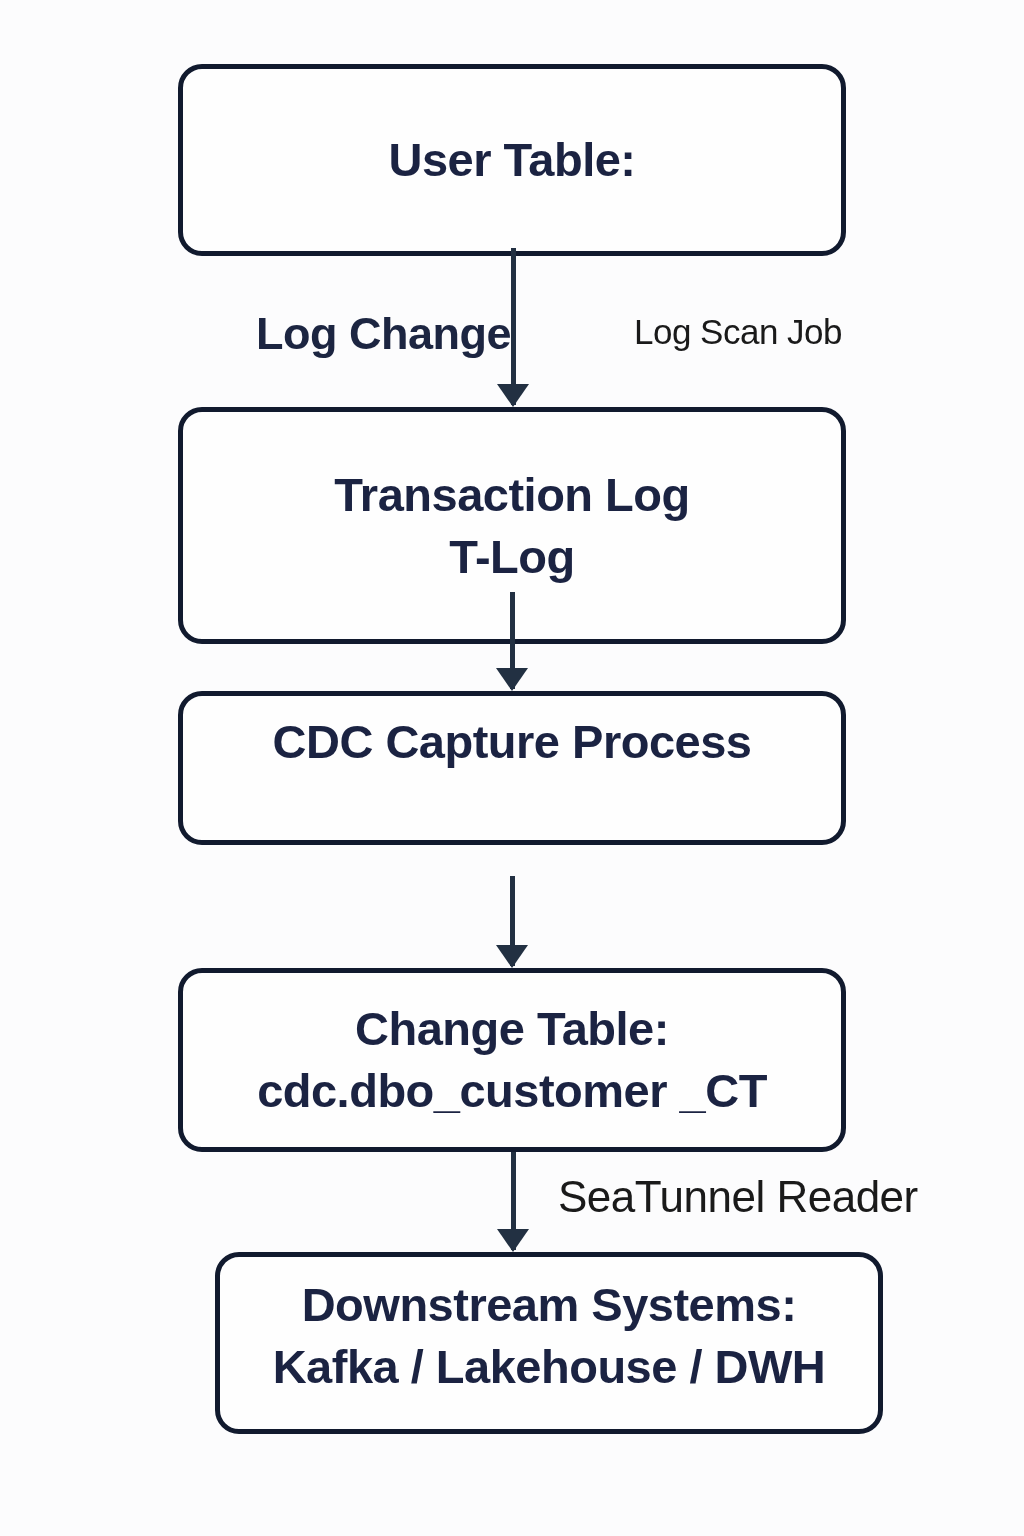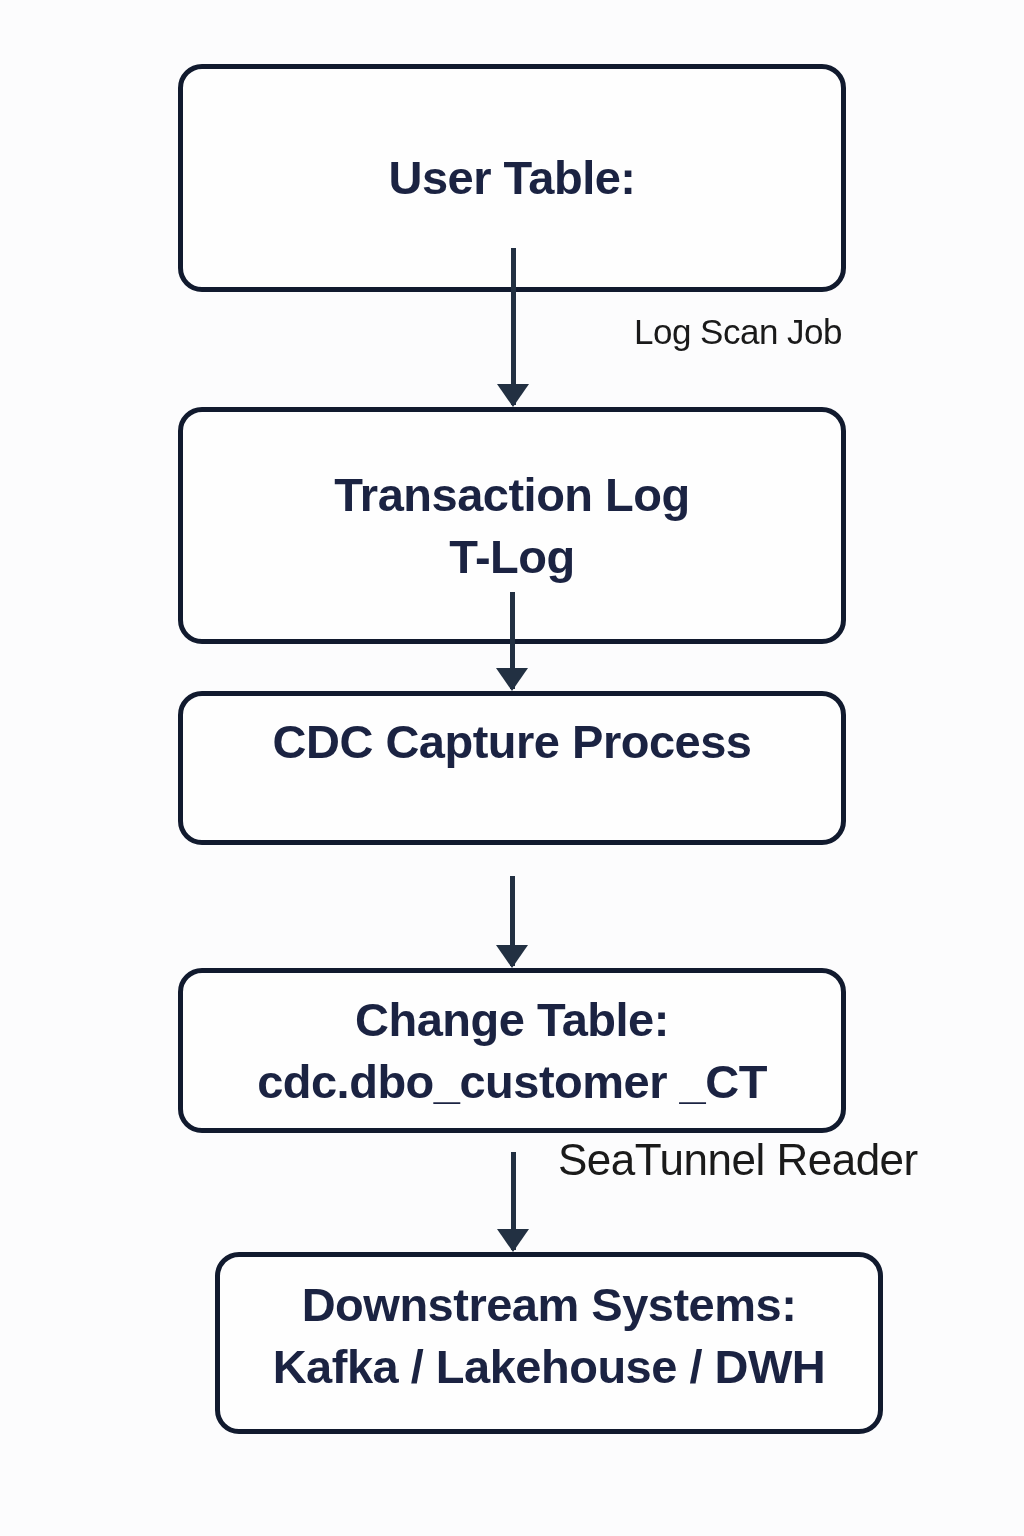--- a/index.html
+++ b/index.html
@@ -72,30 +72,31 @@
     color:var(--label-dark);
     letter-spacing:-0.5px;
   }
   .edge-label.regular-dark.small{font-size:44px;}
 </style>
 </head>
 <body>
 
 <div class="canvas">
 
-  <div class="node" style="top:64px;height:228px;">
+  <div class="node" style="top:64px;height:192px;">
     <div class="node-text">
       <div>User Table:</div>
     </div>
   </div>
 
   <div class="arrow" style="left:513px;top:248px;height:159px;">
     <div class="arrow-line"></div>
     <div class="arrow-head"></div>
   </div>
+  <div class="edge-label bold-navy" style="left:256px;top:308px;">Log Change</div>
   <div class="edge-label regular-dark" style="left:634px;top:312px;">Log Scan Job</div>
 
   <div class="node" style="top:407px;height:237px;">
     <div class="node-text">
       <div>Transaction Log</div>
       <div>T-Log</div>
     </div>
   </div>
 
   <div class="arrow" style="left:512px;top:592px;height:99px;">
@@ -107,32 +108,32 @@
     <div class="node-text" style="transform:translateY(-26px);">
       <div>CDC Capture Process</div>
     </div>
   </div>
 
   <div class="arrow" style="left:512px;top:876px;height:92px;">
     <div class="arrow-line"></div>
     <div class="arrow-head"></div>
   </div>
 
-  <div class="node" style="top:968px;height:165px;">
+  <div class="node" style="top:968px;height:184px;">
     <div class="node-text">
       <div>Change Table:</div>
       <div>cdc.dbo_customer _CT</div>
     </div>
   </div>
 
   <div class="arrow" style="left:513px;top:1152px;height:100px;">
     <div class="arrow-line"></div>
     <div class="arrow-head"></div>
   </div>
-  <div class="edge-label regular-dark small" style="left:558px;top:1135px;">SeaTunnel Reader</div>
+  <div class="edge-label regular-dark small" style="left:558px;top:1172px;">SeaTunnel Reader</div>
 
   <div class="node" style="top:1252px;height:182px;margin-left:37px;">
     <div class="node-text" style="transform:translateY(-7px);">
       <div>Downstream Systems:</div>
       <div>Kafka / Lakehouse / DWH</div>
     </div>
   </div>
 
 </div>
 

